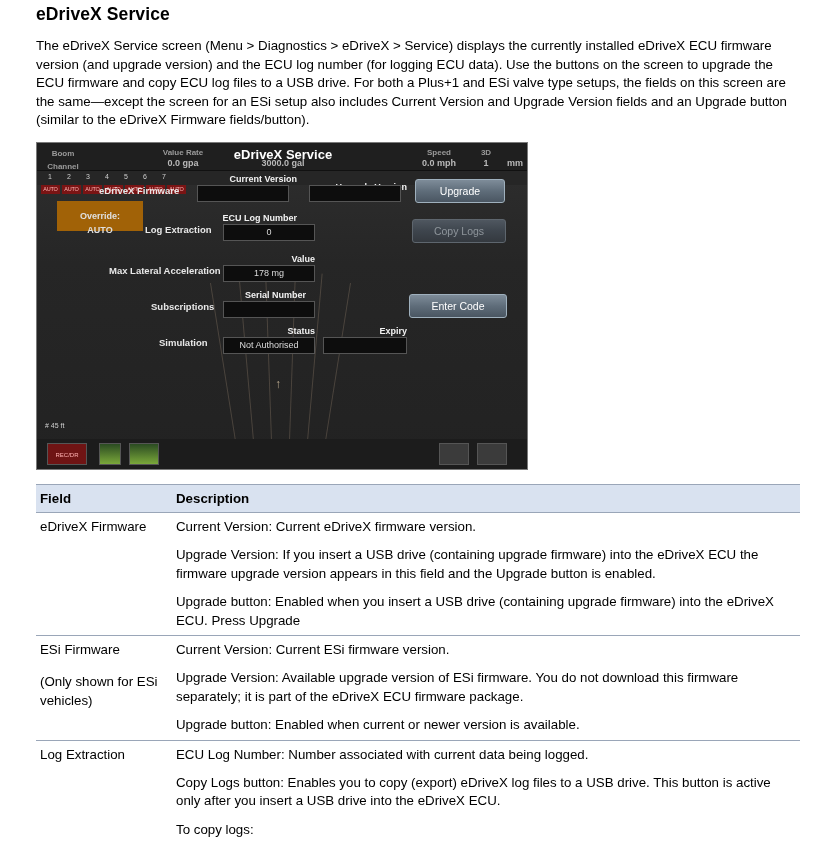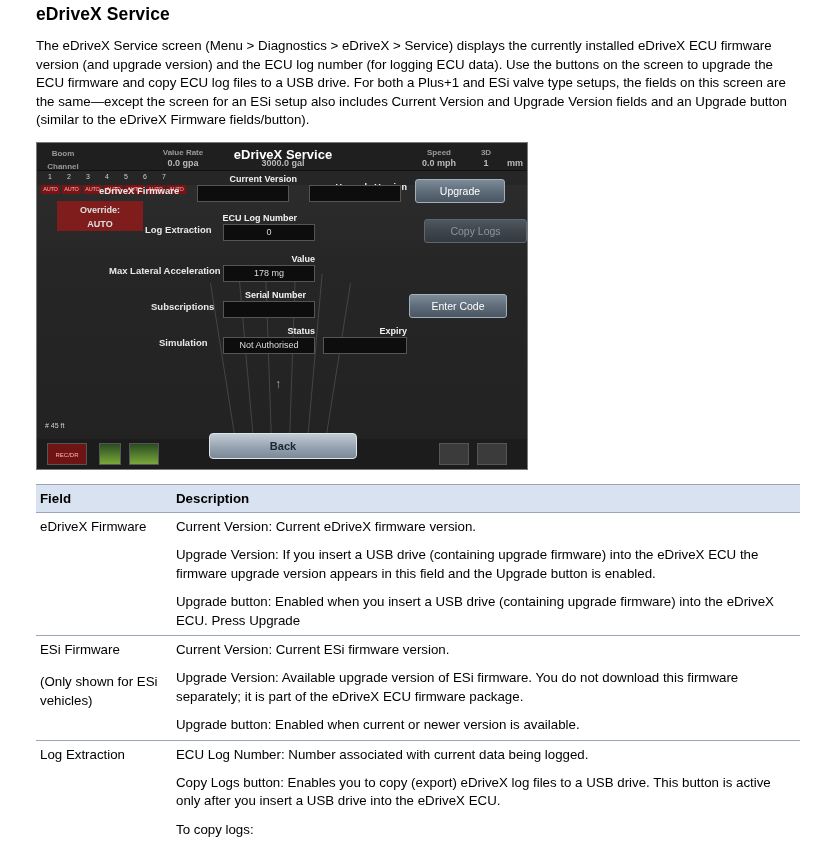--- a/index.html
+++ b/index.html
@@ -109,27 +109,27 @@
     color: #ffb3b3;
     font-size: 5.5px;
     line-height: 9px;
     text-align: center;
     letter-spacing: -0.2px;
   }
   .override {
     position: absolute;
     left: 20px; top: 58px;
     width: 86px; height: 30px;
-    background: #7f1d1d;
+    background: #a16207;
     color: #e0e0e0;
     font-size: 9px;
     font-weight: bold;
     text-align: center;
     line-height: 14px;
-    padding-top: 2px;
+    padding-top: 8px;
   }
   .lbl {
     position: absolute;
     color: #e8e8e8;
     font-size: 9.5px;
     font-weight: bold;
     white-space: nowrap;
   }
   .col-hdr {
     position: absolute;
@@ -300,21 +300,21 @@
       <div class="lbl" style="left:62px; top:42px;">eDriveX Firmware</div>
       <div class="col-hdr" style="left:152px; top:31px; width:108px;">Current Version</div>
       <div class="col-hdr" style="left:264px; top:39px; width:106px;">Upgrade Version</div>
       <div class="fld" style="left:160px; top:42px; width:92px;"></div>
       <div class="fld" style="left:272px; top:42px; width:92px;"></div>
       <div class="btn3d" style="left:378px; top:36px; width:90px;">Upgrade</div>
 
       <div class="lbl" style="left:108px; top:81px;">Log Extraction</div>
       <div class="col-hdr" style="left:160px; top:70px; width:100px;">ECU Log Number</div>
       <div class="fld" style="left:186px; top:81px; width:92px;">0</div>
-      <div class="btn3d dim" style="left:375px; top:76px; width:103px;margin-left:12px;">Copy Logs</div>
+      <div class="btn3d dim" style="left:375px; top:76px; width:94px;">Copy Logs</div>
 
       <div class="lbl" style="left:72px; top:122px;">Max Lateral Acceleration</div>
       <div class="col-hdr" style="left:186px; top:111px; width:92px;">Value</div>
       <div class="fld" style="left:186px; top:122px; width:92px;">178 mg</div>
 
       <div class="lbl" style="left:114px; top:158px;">Subscriptions</div>
       <div class="col-hdr" style="left:177px; top:147px; width:92px;">Serial Number</div>
       <div class="fld" style="left:186px; top:158px; width:92px;"></div>
       <div class="btn3d" style="left:372px; top:151px; width:98px;">Enter Code</div>
 
@@ -326,21 +326,20 @@
 
       <div class="arrow">↑</div>
       <div class="dist"># 45 ft</div>
 
       <div class="bottom-bar"></div>
       <div class="bi red" style="left:10px; width:40px;">REC/DR</div>
       <div class="bi green" style="left:62px; width:22px;"></div>
       <div class="bi green" style="left:92px; width:30px;"></div>
       <div class="bi grey" style="left:402px; width:30px;"></div>
       <div class="bi grey" style="left:440px; width:30px;"></div>
-      <div class="btn-back">Back</div>
     </div>
   </div>
 
 
   <table class="fieldtbl">
     <thead>
       <tr>
         <th class="c1">Field</th>
         <th class="c2">Description</th>
       </tr>

